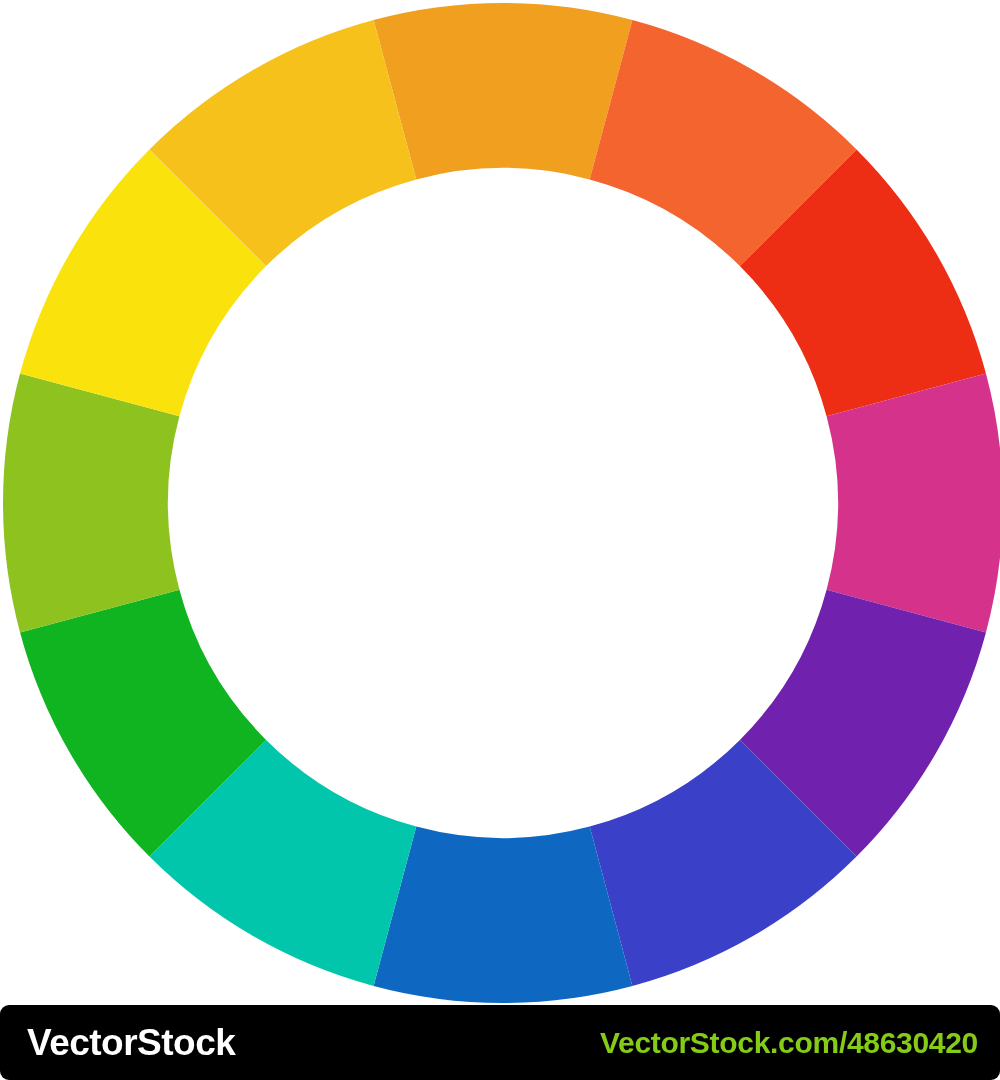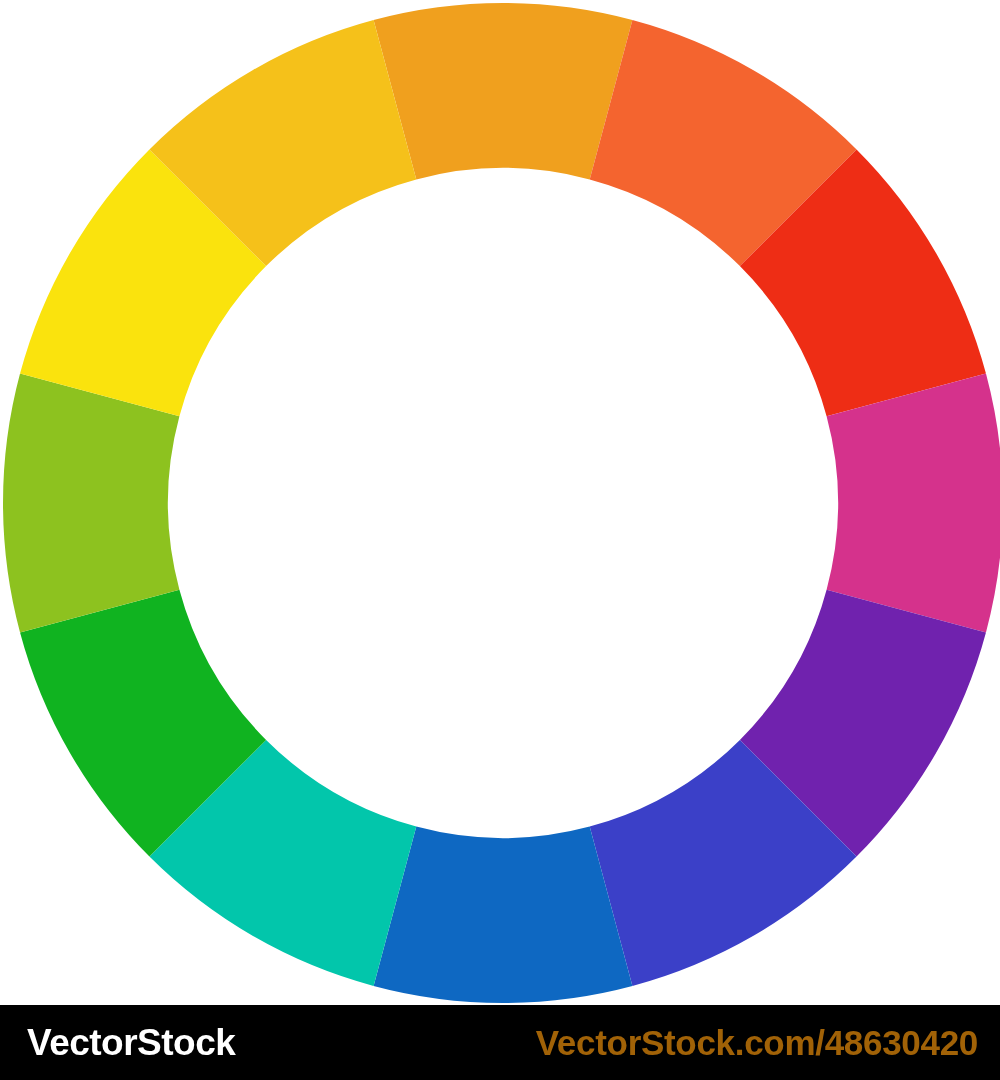--- a/index.html
+++ b/index.html
@@ -32,40 +32,41 @@
     width: 1000px;
     height: 1005px;
   }
   #footer-bar {
     position: absolute;
     left: 0;
     top: 1005px;
     width: 1000px;
     height: 75px;
     background: #000000;
+    border-radius: 9px;
   }
   #footer-brand {
     position: absolute;
     left: 27px;
     top: 50%;
     transform: translateY(-50%);
     color: #ffffff;
     font-size: 37px;
     font-weight: bold;
     letter-spacing: -0.5px;
     white-space: nowrap;
     font-family: "Liberation Sans", sans-serif;
   }
   #footer-url {
     position: absolute;
     right: 22px;
     top: 50%;
     transform: translateY(-50%);
-    color: #a16207;
-    font-size: 35px;
+    color: #84cc16;
+    font-size: 30px;
     font-weight: bold;
     letter-spacing: -0.3px;
     white-space: nowrap;
     font-family: "Liberation Sans", sans-serif;
   }
 </style>
 </head>
 <body>
 
 <div id="stage">

